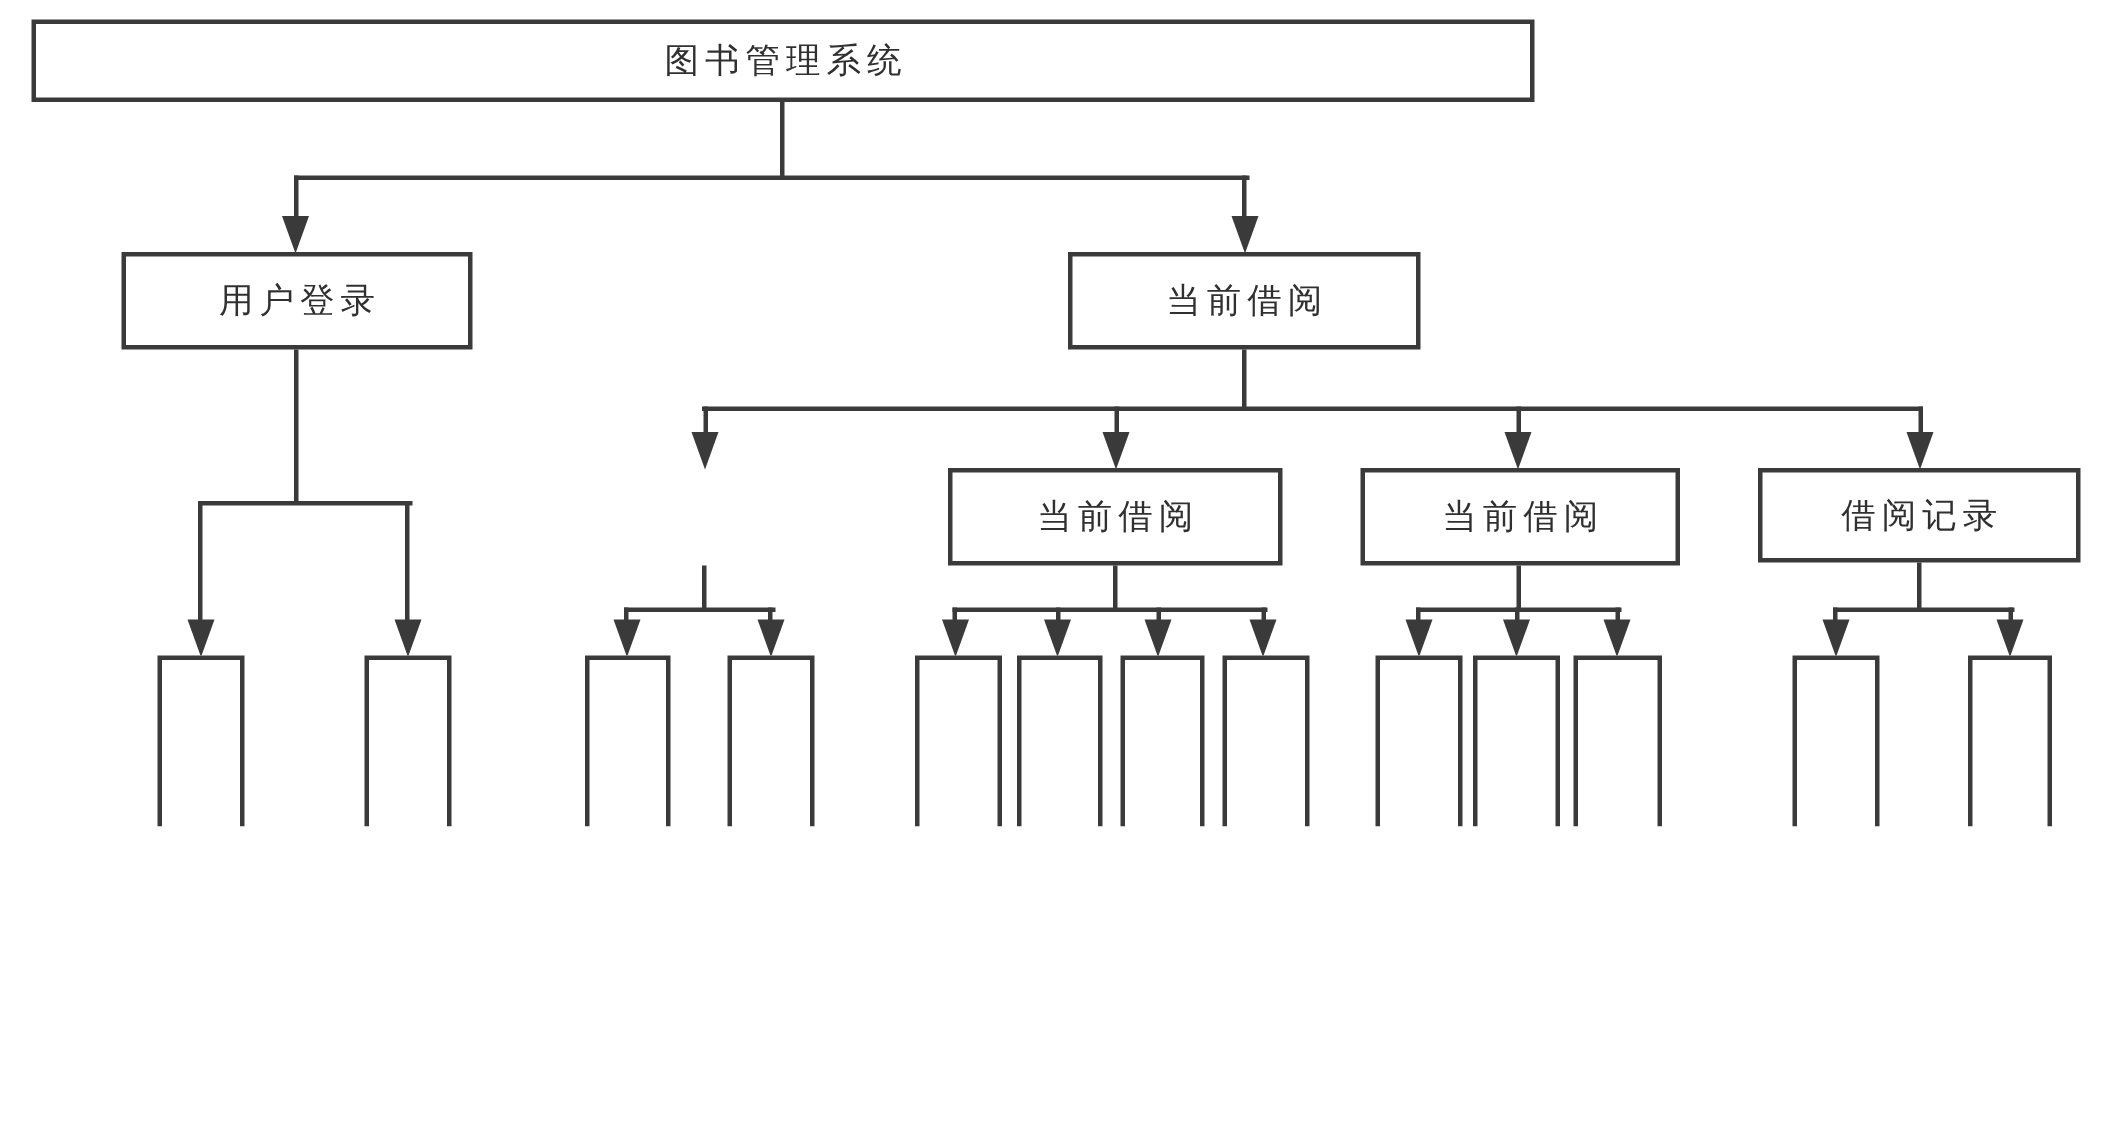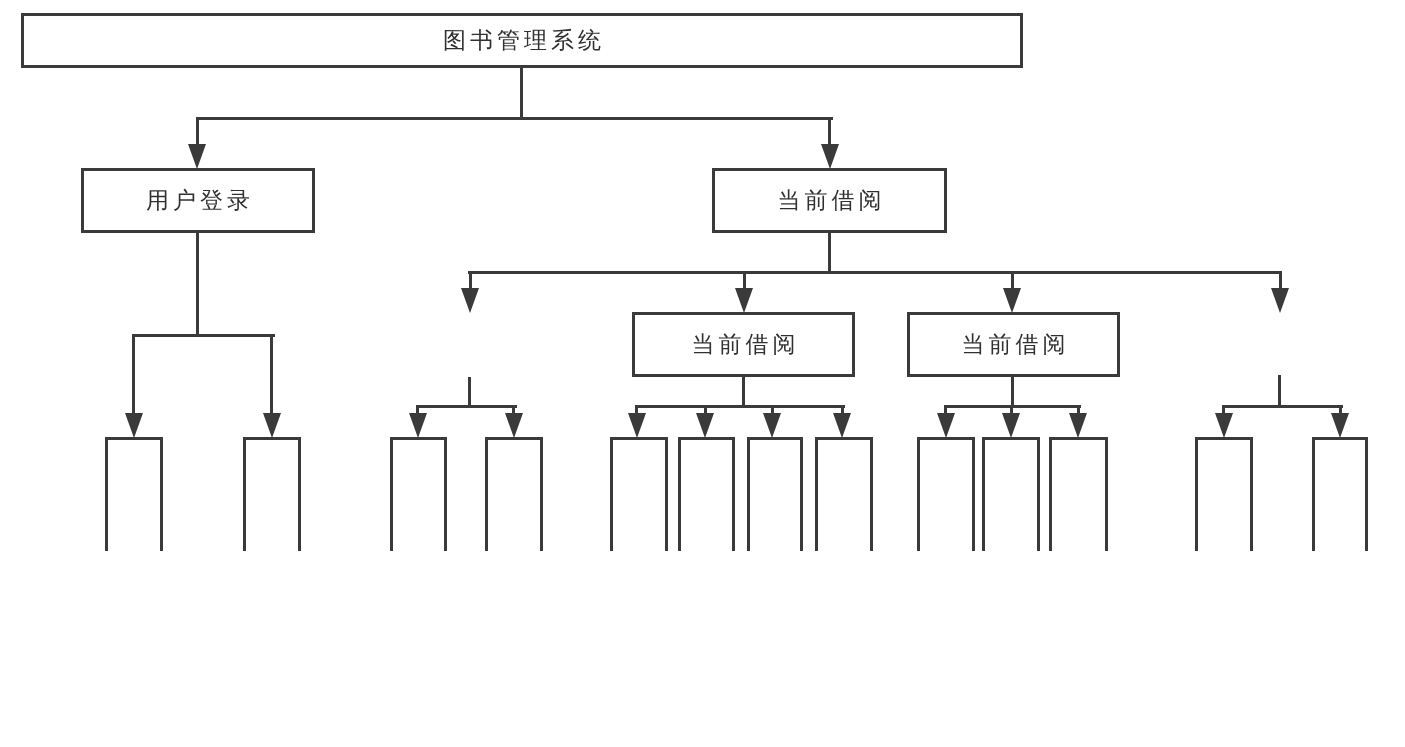--- a/index.html
+++ b/index.html
@@ -81,20 +81,23 @@
   <div class="ahead" style="left:1003px;top:288px;"></div>
   <div class="seg" style="left:1279px;top:271px;width:3px;height:19px;"></div>
   <div class="ahead" style="left:1271px;top:288px;"></div>
 
   <div class="node" style="left:632px;top:312px;width:223px;height:65px;">
     <span class="lbl">当前借阅</span>
   </div>
   <div class="node" style="left:907px;top:312px;width:213px;height:65px;">
     <span class="lbl">当前借阅</span>
   </div>
+  <div class="node" style="left:1172px;top:312px;width:215px;height:63px;">
+    <span class="lbl">借阅记录</span>
+  </div>
 
   <div class="seg" style="left:468px;top:377px;width:3px;height:30px;"></div>
   <div class="seg" style="left:416px;top:405px;width:101px;height:3px;"></div>
   <div class="seg" style="left:416px;top:405px;width:3px;height:10px;"></div>
   <div class="ahead" style="left:409px;top:413px;"></div>
   <div class="seg" style="left:512px;top:405px;width:3px;height:10px;"></div>
   <div class="ahead" style="left:505px;top:413px;"></div>
 
   <div class="seg" style="left:742px;top:377px;width:3px;height:30px;"></div>
   <div class="seg" style="left:635px;top:405px;width:210px;height:3px;"></div>

